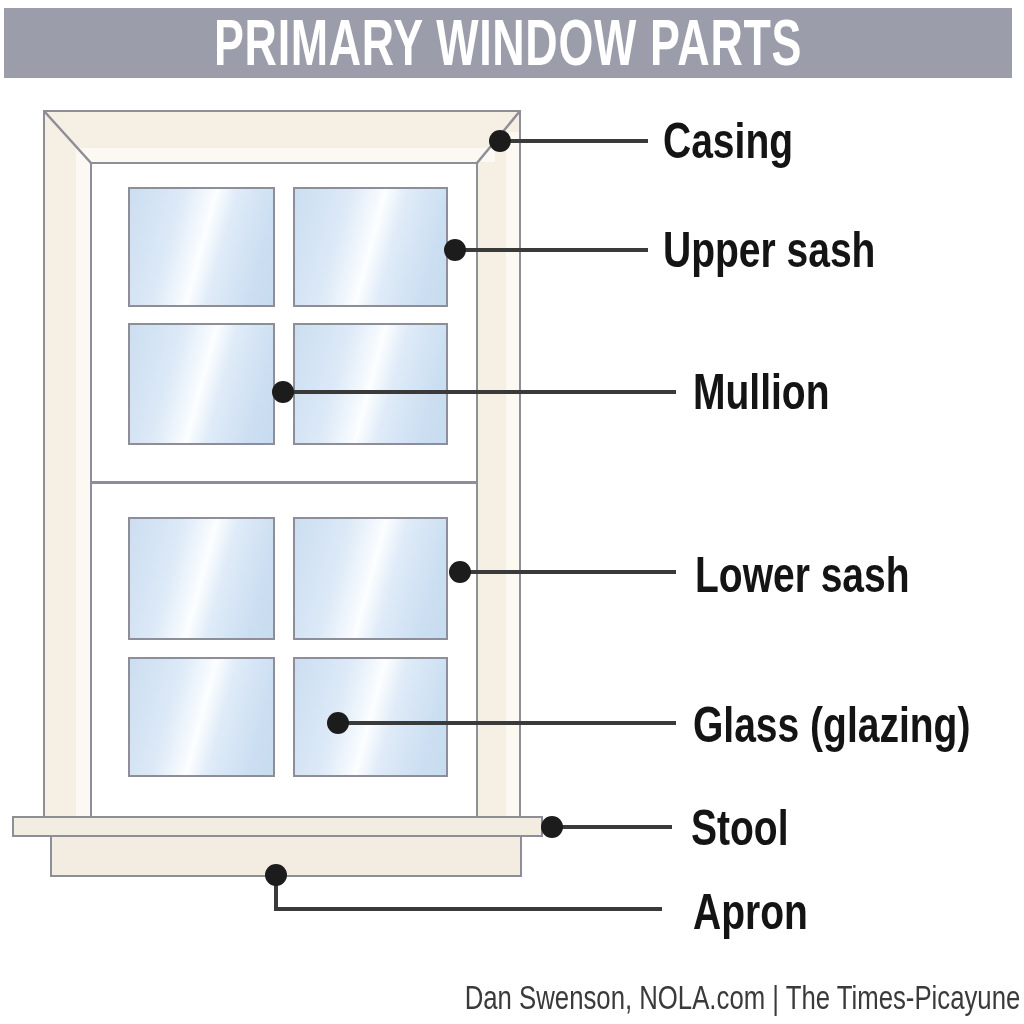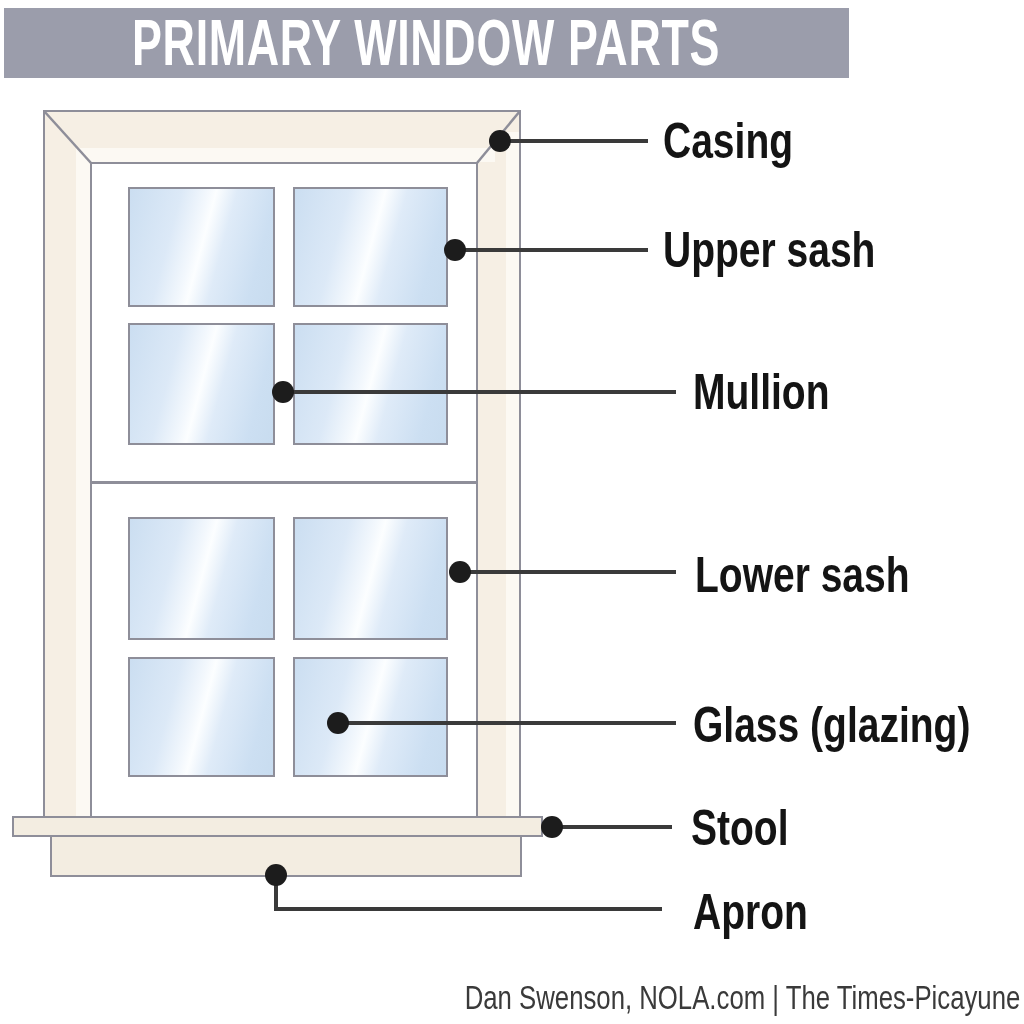--- a/index.html
+++ b/index.html
@@ -2,21 +2,21 @@
 <html><head>
 <meta charset="utf-8">
 <style>
   html,body{margin:0;padding:0;background:#ffffff;}
   .canvas{
     position:relative;width:1024px;height:1024px;background:#ffffff;overflow:hidden;
     font-family:"Liberation Sans",sans-serif;
   }
   
   .titlebar{
-    position:absolute;left:4px;top:8px;width:845px;height:70px;
+    position:absolute;left:4px;top:8px;width:1008px;height:70px;
     background:#9b9dab;display:flex;align-items:center;justify-content:center;
   }
   .titlebar .title{
     color:#ffffff;font-weight:700;font-size:64px;letter-spacing:1px;
     transform:scaleX(0.70);transform-origin:center center;white-space:nowrap;
   }
   
   .abs{position:absolute;box-sizing:border-box;}
   .casing{
     left:43px;top:110px;width:478px;height:708px;

